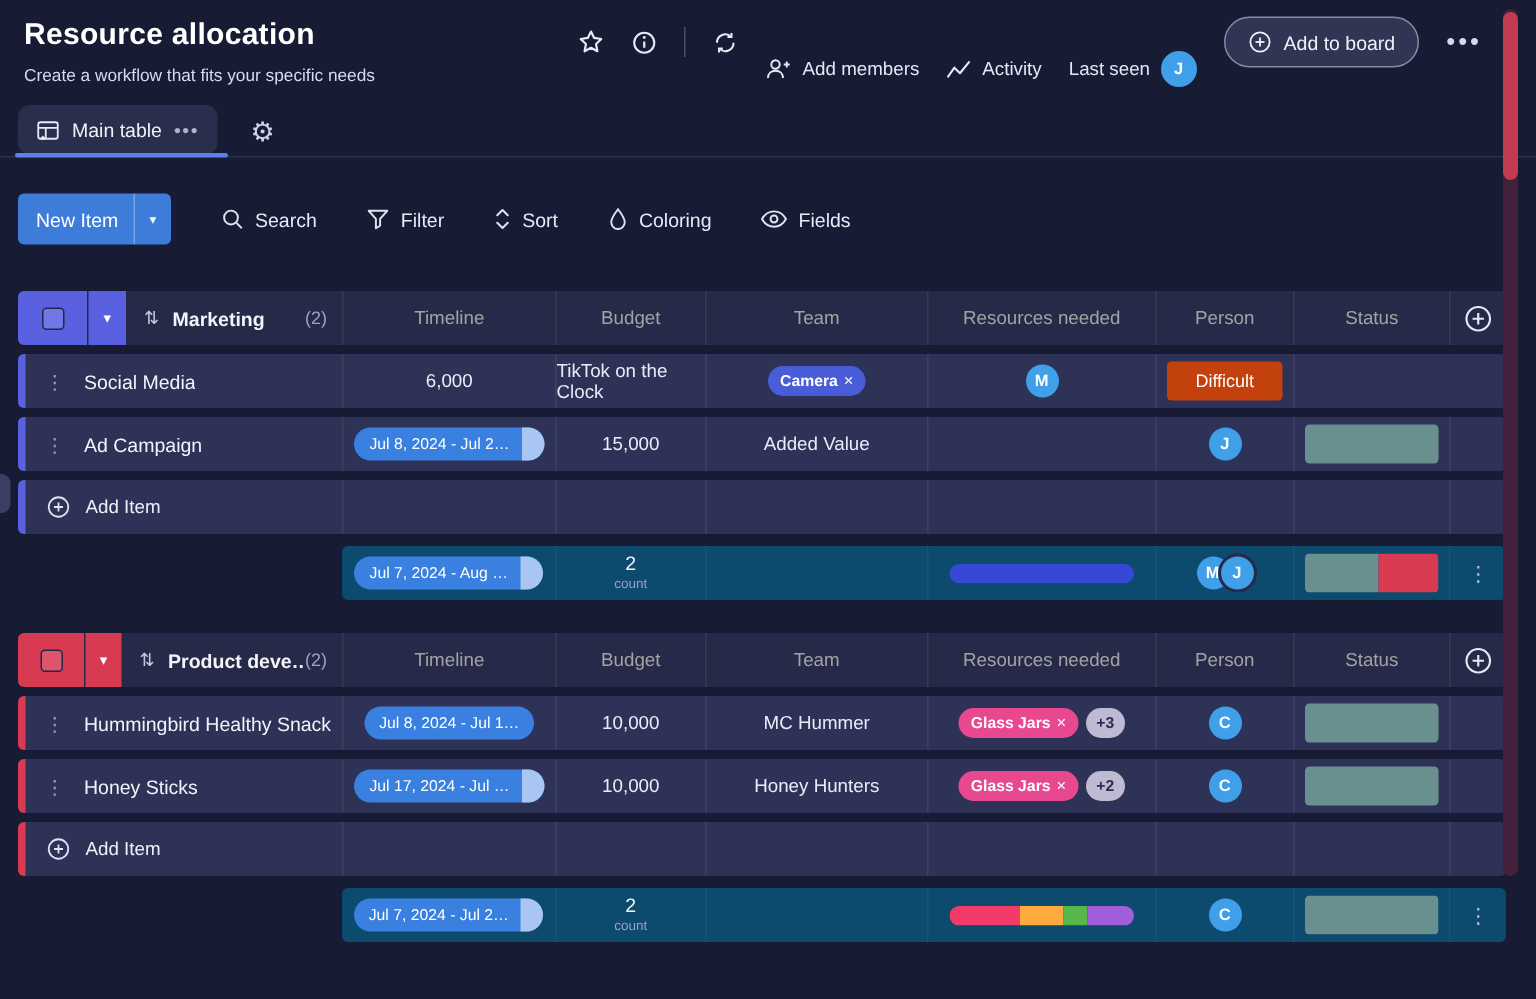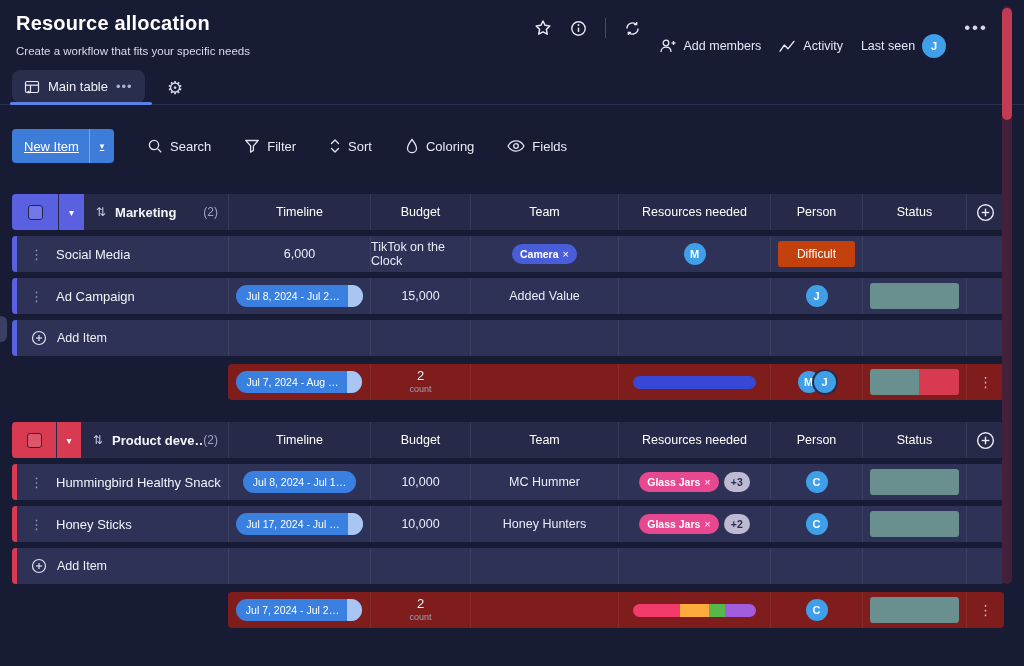--- a/index.html
+++ b/index.html
@@ -43,21 +43,21 @@
 
   .g-header { height:36px; background:#262a48; border-radius:4px; }
   .gh-name-cell { display:flex; align-items:center; overflow:hidden; }
   .gh-check { width:46px; height:100%; border-radius:4px 0 0 4px; display:flex; align-items:center; justify-content:center; cursor:pointer; }
   .gh-caret { width:25px; height:100%; margin-left:1px; display:flex; align-items:center; justify-content:center;
               color:#fff; font-size:10px; cursor:pointer; }
   .checkbox { width:15px; height:15px; border:1.5px solid #23274d; border-radius:3px; background:rgba(255,255,255,.14); }
   .gh-sort { margin-left:12px; color:#c6cade; font-size:12px; cursor:pointer; }
   .gh-title { margin-left:9px; font-size:13px; font-weight:700; color:#f4f5fb; white-space:nowrap; overflow:hidden; cursor:pointer; }
   .gh-count { margin-left:auto; padding-right:10px; font-size:12px; color:#9da2c2; }
-  .gh-col { display:flex; align-items:center; justify-content:center; font-size:12.5px; color:#ffffff;
+  .gh-col { display:flex; align-items:center; justify-content:center; font-size:12.5px; color:#a3a3a3;
             border-left:1px solid rgba(255,255,255,.08); cursor:pointer; }
 
   .row { height:36px; margin-top:6px; background:#2e3256; border-radius:4px; }
   .r-name { display:flex; align-items:center; overflow:hidden; }
   .bar { width:5px; align-self:stretch; border-radius:4px 0 0 4px; flex:none; }
   .drag { margin-left:13px; color:#9ca0bf; font-size:13px; cursor:pointer; flex:none; }
   .item-name { margin-left:13px; font-size:13px; color:#f2f4fb; white-space:nowrap; overflow:hidden; cursor:pointer; }
   .r-cell { display:flex; align-items:center; justify-content:center; font-size:12.5px; color:#e9ecf8;
             border-left:1px solid rgba(255,255,255,.07); overflow:hidden; }
 
@@ -78,21 +78,21 @@
         font-size:11px; font-weight:700; color:#fff; cursor:pointer; flex:none; }
   .av.ovl { margin-left:-6px; box-shadow:0 0 0 2px #262a48; }
 
   .status { width:calc(100% - 14px); height:26px; border-radius:3px; display:flex; align-items:center;
             justify-content:center; font-size:12px; color:#fff; cursor:pointer; }
 
   .add-plus { margin-left:14px; display:flex; cursor:pointer; }
   .add-label { margin-left:10px; font-size:12.5px; color:#eef0f8; cursor:pointer; }
 
   .sum-row { margin-top:8px; background:transparent; }
-  .s-cell { background:#7f1d1d; display:flex; align-items:center; justify-content:center;
+  .s-cell { background:#0c4a6e; display:flex; align-items:center; justify-content:center;
             border-left:1px solid rgba(255,255,255,.06); overflow:hidden; }
   .s-cell.first { border-left:none; border-radius:4px 0 0 4px; }
   .s-cell.last { border-radius:0 4px 4px 0; }
   .cnt { text-align:center; line-height:1.15; }
   .cnt-v { font-size:13px; color:#eef0f8; }
   .cnt-l { font-size:9px; color:#9aa0c0; }
   .hbar { width:82%; height:13px; border-radius:7px; overflow:hidden; display:flex; }
   .hbar span { height:100%; display:block; }
   .sbar { width:calc(100% - 14px); height:26px; border-radius:3px; overflow:hidden; display:flex; }
   .sbar span { height:100%; display:block; }
@@ -149,41 +149,51 @@
         <svg width="17" height="13" viewBox="0 0 18 14">
             <path d="M1 12 5.5 5.5 9.5 9.5 16 1.5" fill="none" stroke="#e7e9f5" stroke-width="1.5" stroke-linejoin="round" stroke-linecap="round"></path>
           </svg>
       </span>
       <span>Activity</span>
     </span>
     <span class="hdr-item last-seen">
       <span>Last seen</span>
       <span class="av24" style="background: rgb(63, 159, 232);">J</span>
     </span>
+    <span class="add-board-btn">
+      <span class="icon-btn">
+        <svg width="16" height="16" viewBox="0 0 16 16">
+            <circle cx="8" cy="8" r="6.4" fill="none" stroke="#f0f2fa" stroke-width="1.2"></circle>
+            <line x1="8" y1="5" x2="8" y2="11" stroke="#f0f2fa" stroke-width="1.2"></line>
+            <line x1="5" y1="8" x2="11" y2="8" stroke="#f0f2fa" stroke-width="1.2"></line>
+          </svg>
+      </span>
+      <span>Add to board</span>
+    </span>
     <span class="more">•••</span>
   </div>
 
   <div class="tab-divider"></div>
   <div class="tab">
     <span class="icon-btn">
       <svg width="16" height="16" viewBox="0 0 16 16">
           <rect x="1.5" y="2.5" width="13" height="11" rx="1.5" fill="none" stroke="#e7e9f5" stroke-width="1.2"></rect>
           <line x1="1.5" y1="6.2" x2="14.5" y2="6.2" stroke="#e7e9f5" stroke-width="1.2"></line>
           <line x1="6.5" y1="6.2" x2="6.5" y2="13.5" stroke="#e7e9f5" stroke-width="1.2"></line>
           <path d="M3.2 12.8 4.6 11.4 6 12.8v1.4H3.2Z" fill="#e7e9f5"></path>
         </svg>
     </span>
     <span>Main table</span>
     <span class="tab-more">•••</span>
   </div>
   <div class="tab-underline"></div>
   <span class="gear">⚙</span>
 
   <div class="toolbar">
-    <div class="btn-new" style="background: rgb(62, 124, 217); text-decoration: underline;">
+    <div class="btn-new" style="background: rgb(62, 124, 217);">
       <span class="btn-new-label">New Item</span>
       <span class="btn-new-caret">▾</span>
     </div>
     <span class="tool">
       <span class="icon-btn">
         <svg width="16" height="16" viewBox="0 0 16 16">
             <circle cx="7" cy="7" r="4.6" fill="none" stroke="#dfe2f0" stroke-width="1.3"></circle>
             <line x1="10.6" y1="10.6" x2="14.2" y2="14.2" stroke="#dfe2f0" stroke-width="1.3"></line>
           </svg>
       </span>

